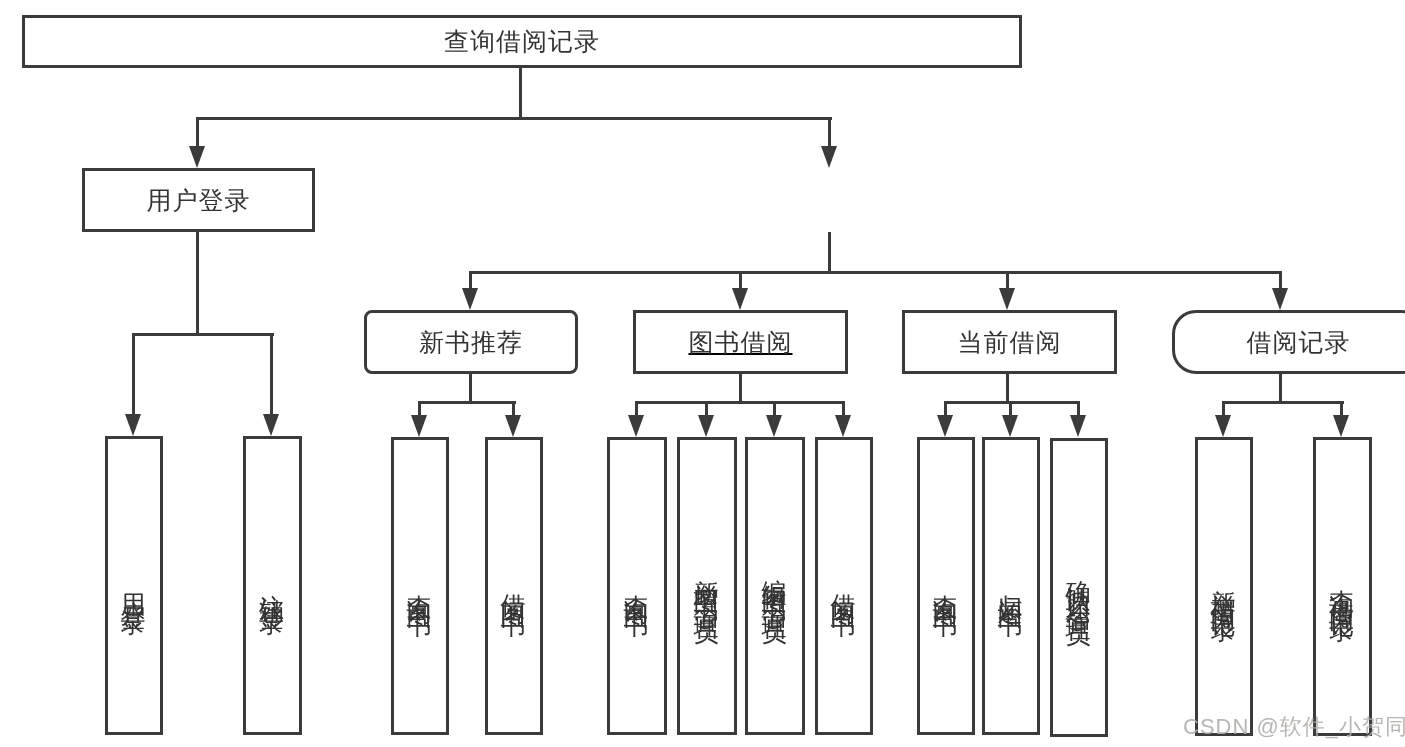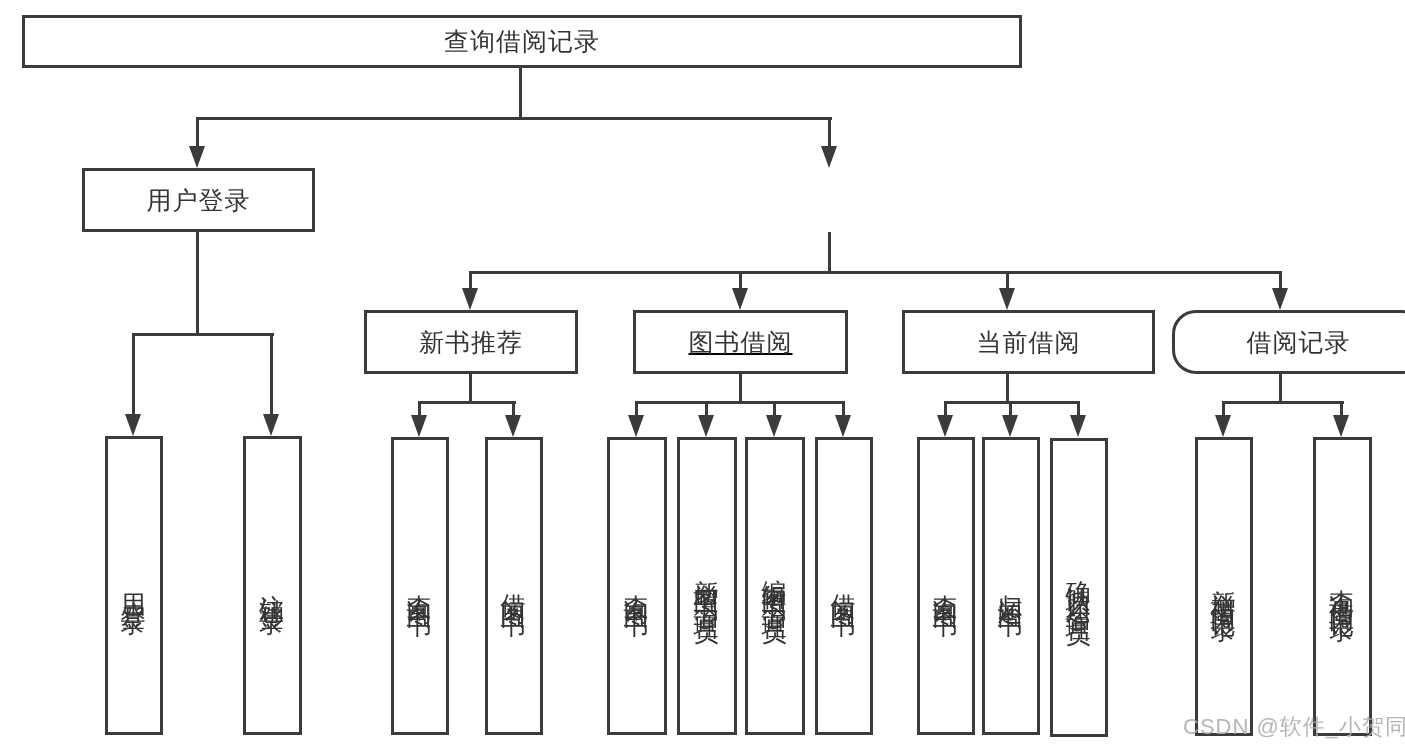--- a/index.html
+++ b/index.html
@@ -88,27 +88,27 @@
   <div class="hline" style="left:470px;top:271px;width:812px;"></div>
   <div class="vline" style="left:469px;top:271px;height:18px;"></div>
   <div class="ahead" style="left:462px;top:288px;"></div>
   <div class="vline" style="left:739px;top:271px;height:18px;"></div>
   <div class="ahead" style="left:732px;top:288px;"></div>
   <div class="vline" style="left:1006px;top:271px;height:18px;"></div>
   <div class="ahead" style="left:999px;top:288px;"></div>
   <div class="vline" style="left:1279px;top:271px;height:18px;"></div>
   <div class="ahead" style="left:1272px;top:288px;"></div>
 
-  <div class="box" style="left:364px;top:310px;width:214px;height:64px;">
+  <div class="box" style="left:364px;top:310px;width:214px;height:64px;border-radius:8px;">
     <span class="lbl">新书推荐</span>
   </div>
   <div class="box" style="left:633px;top:310px;width:215px;height:64px;text-decoration:underline;">
     <span class="lbl">图书借阅</span>
   </div>
-  <div class="box" style="left:902px;top:310px;width:253px;height:64px;">
+  <div class="box" style="left:902px;top:310px;width:215px;height:64px;">
     <span class="lbl">当前借阅</span>
   </div>
   <div class="box" style="left:1172px;top:310px;width:253px;height:64px;border-radius:24px;">
     <span class="lbl">借阅记录</span>
   </div>
 
   <div class="vline" style="left:469px;top:374px;height:30px;"></div>
   <div class="hline" style="left:419px;top:401px;width:97px;"></div>
   <div class="vline" style="left:418px;top:401px;height:15px;"></div>
   <div class="ahead" style="left:411px;top:415px;"></div>

